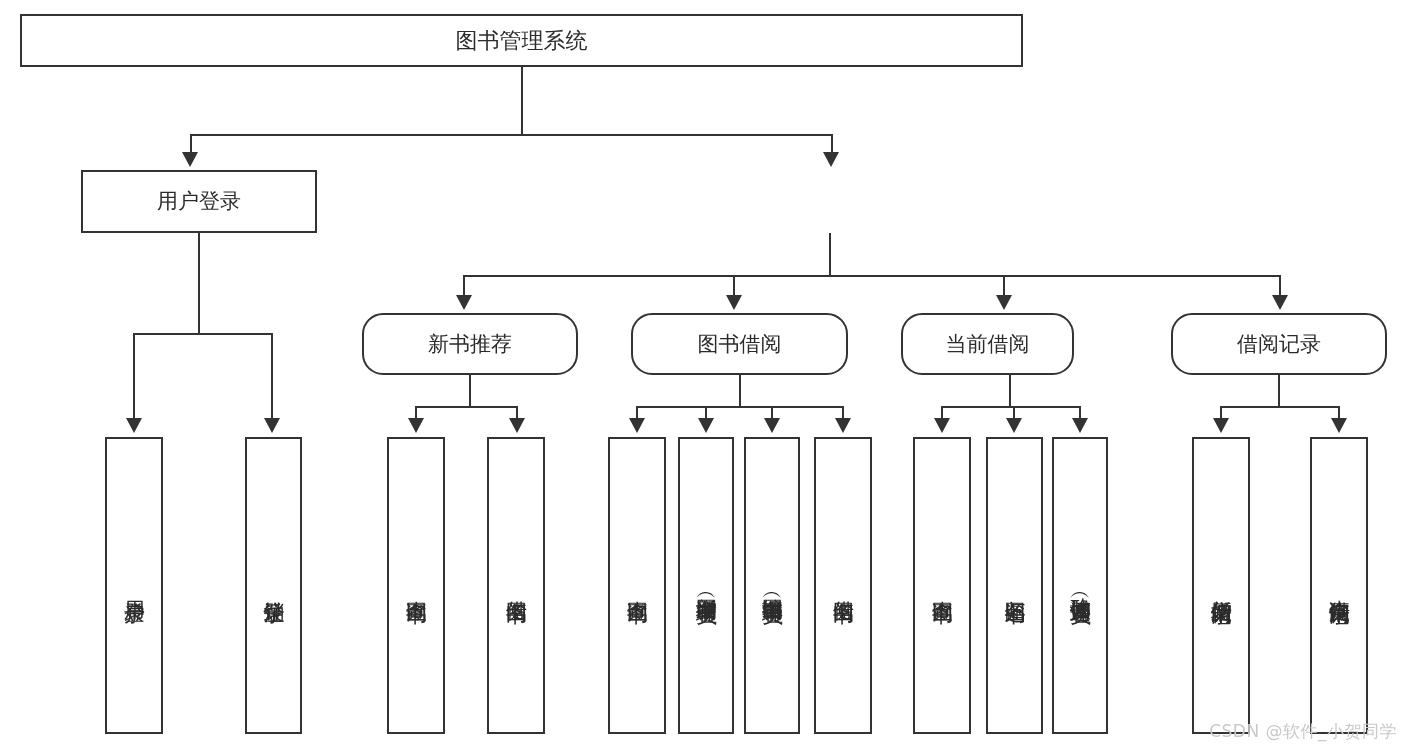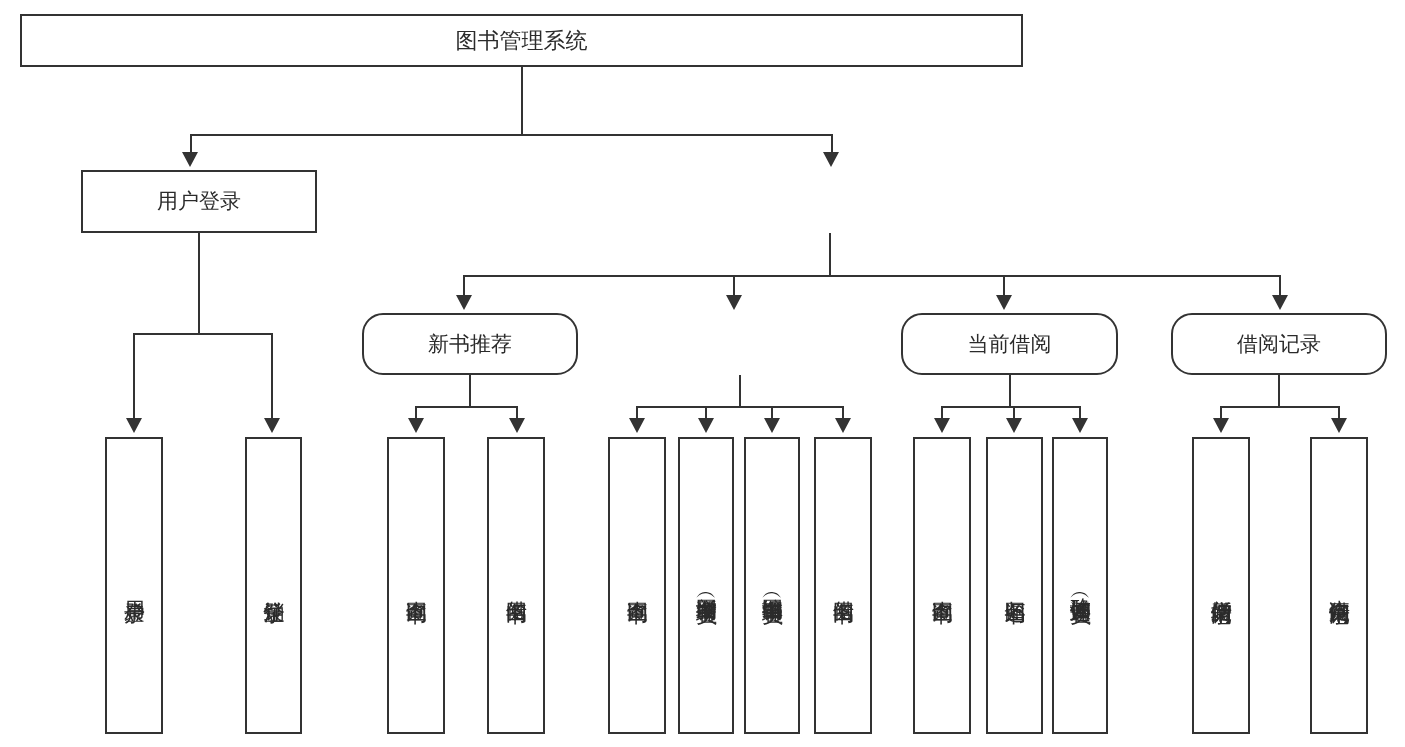--- a/index.html
+++ b/index.html
@@ -147,21 +147,24 @@
     <span class="lbl">图书管理系统</span>
   </div>
 
   <div class="node h t-l2" style="left:81px;top:170px;width:236px;height:63px;">
     <span class="lbl">用户登录</span>
   </div>
 
   <div class="node h t-l3" style="left:362px;top:313px;width:216px;height:62px;">
     <span class="lbl">新书推荐</span>
   </div>
-  <div class="node h t-l3" style="left:901px;top:313px;width:217px;height:62px;">
+  <div class="node h t-l3" style="left:631px;top:313px;width:217px;height:62px;">
+    <span class="lbl">图书借阅</span>
+  </div>
+  <div class="node h t-l3" style="left:901px;top:313px;width:173px;height:62px;">
     <span class="lbl">当前借阅</span>
   </div>
   <div class="node h t-l3" style="left:1171px;top:313px;width:216px;height:62px;">
     <span class="lbl">借阅记录</span>
   </div>
 
   <div class="node v t-leaf" style="left:105px;top:437px;width:58px;height:297px;">
     <span class="lbl">用户登录</span>
   </div>
   <div class="node v t-leaf" style="left:245px;top:437px;width:57px;height:297px;">
@@ -194,14 +197,15 @@
   <div class="node v t-leaf" style="left:1052px;top:437px;width:56px;height:297px;">
     <span class="lbl">确认归还（管理员）</span>
   </div>
   <div class="node v t-leaf" style="left:1192px;top:437px;width:58px;height:297px;">
     <span class="lbl">新增借阅记录</span>
   </div>
   <div class="node v t-leaf" style="left:1310px;top:437px;width:58px;height:297px;">
     <span class="lbl">查询借阅记录</span>
   </div>
 
+  <div id="watermark">CSDN @软件_小贺同学</div>
 
 </div>
 
 </body></html>

